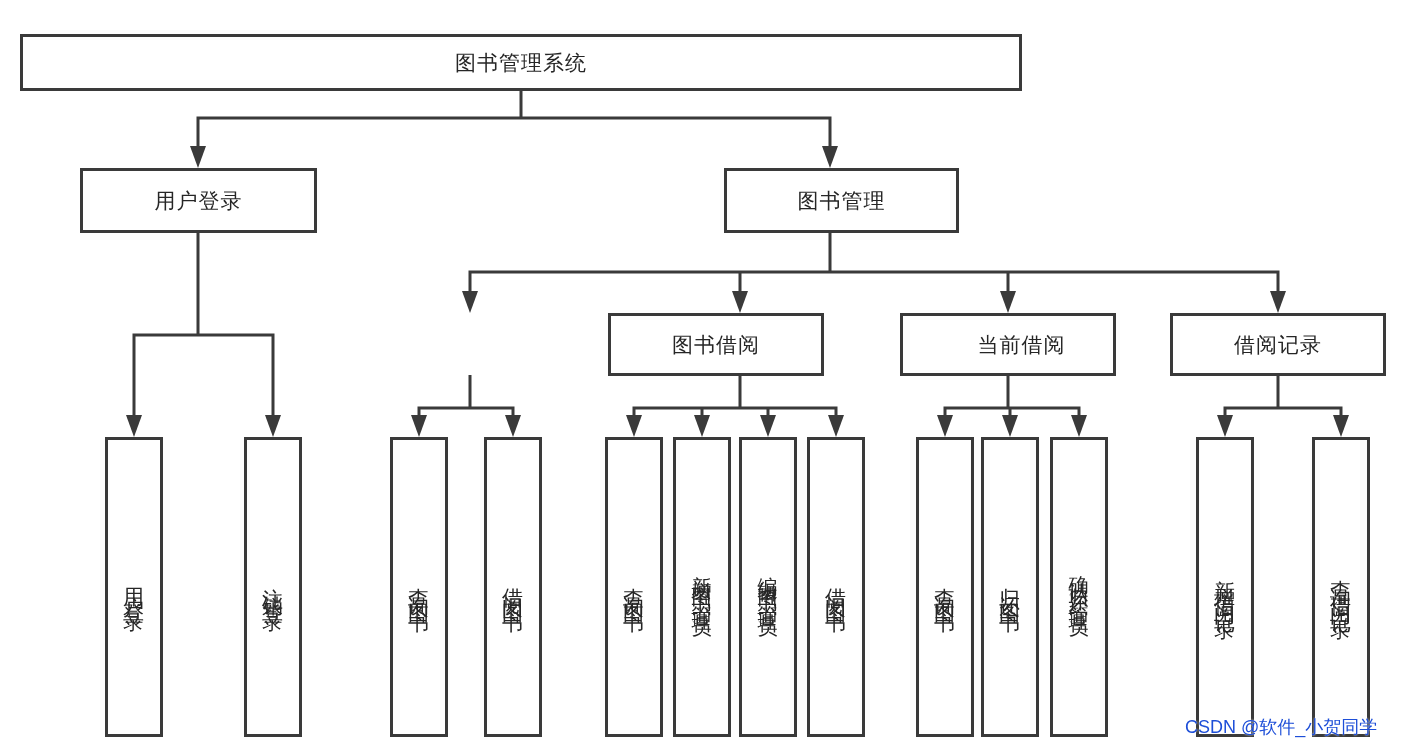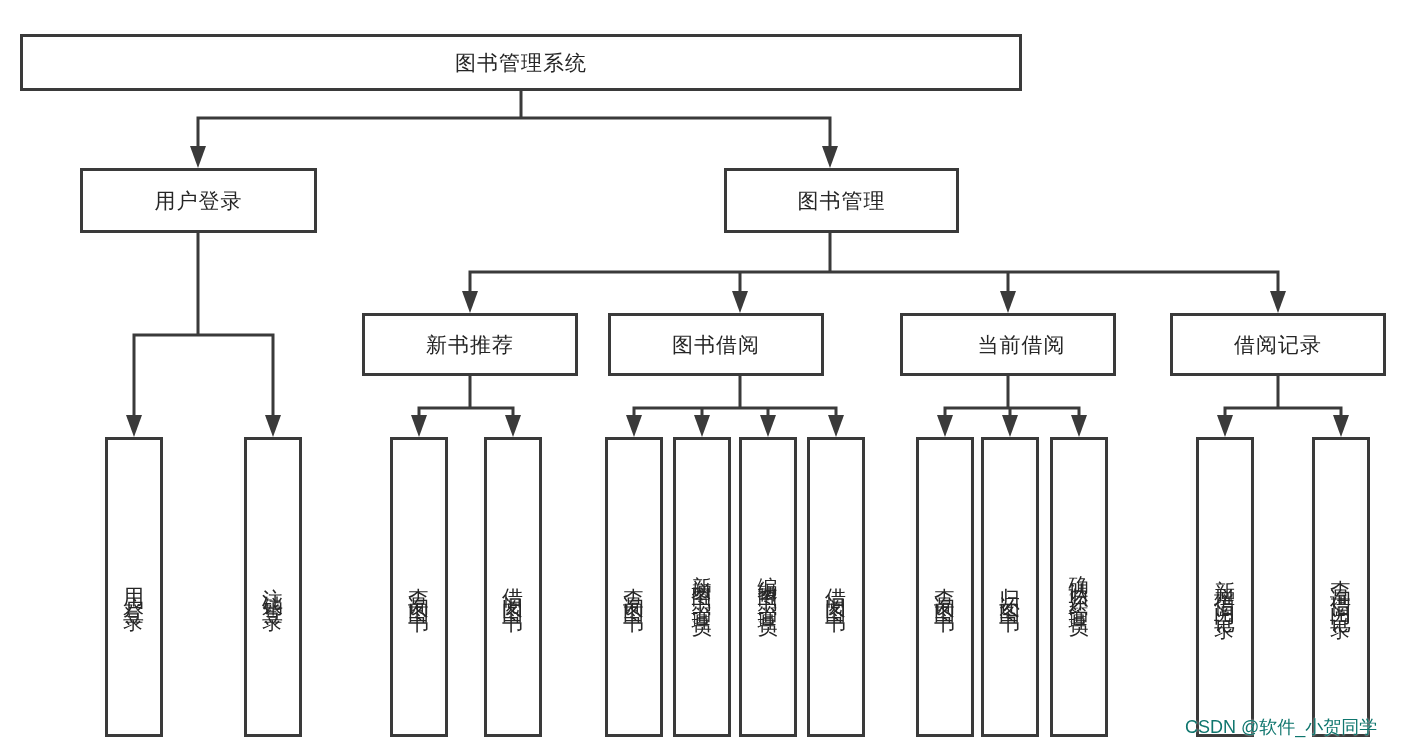--- a/index.html
+++ b/index.html
@@ -50,21 +50,21 @@
   }
   .vbox.long {
     letter-spacing: 6px;
     font-size: 20px;
   }
   #watermark {
     position: absolute;
     left: 1185px;
     top: 715px;
     font-size: 18px;
-    color: #0f766e;
+    color: #1d4ed8;
     z-index: 3;
     white-space: nowrap;
     text-shadow: 0 0 2px #ffffff;
   }
 </style>
 </head>
 <body>
 
 <div id="stage">
 
@@ -131,23 +131,20 @@
     <span>图书管理系统</span>
   </div>
 
   <div class="node hbox" style="left:80px; top:168px; width:237px; height:65px;">
     <span>用户登录</span>
   </div>
   <div class="node hbox" style="left:712px; top:168px; width:235px; height:65px;margin-left:12px;">
     <span>图书管理</span>
   </div>
 
-  <div class="node hbox" style="left:362px; top:313px; width:216px; height:63px;">
-    <span>新书推荐</span>
-  </div>
   <div class="node hbox" style="left:608px; top:313px; width:216px; height:63px;">
     <span>图书借阅</span>
   </div>
   <div class="node hbox" style="left:900px; top:313px; width:216px; height:63px;padding-left:27px;">
     <span>当前借阅</span>
   </div>
   <div class="node hbox" style="left:1170px; top:313px; width:216px; height:63px;">
     <span>借阅记录</span>
   </div>
 

